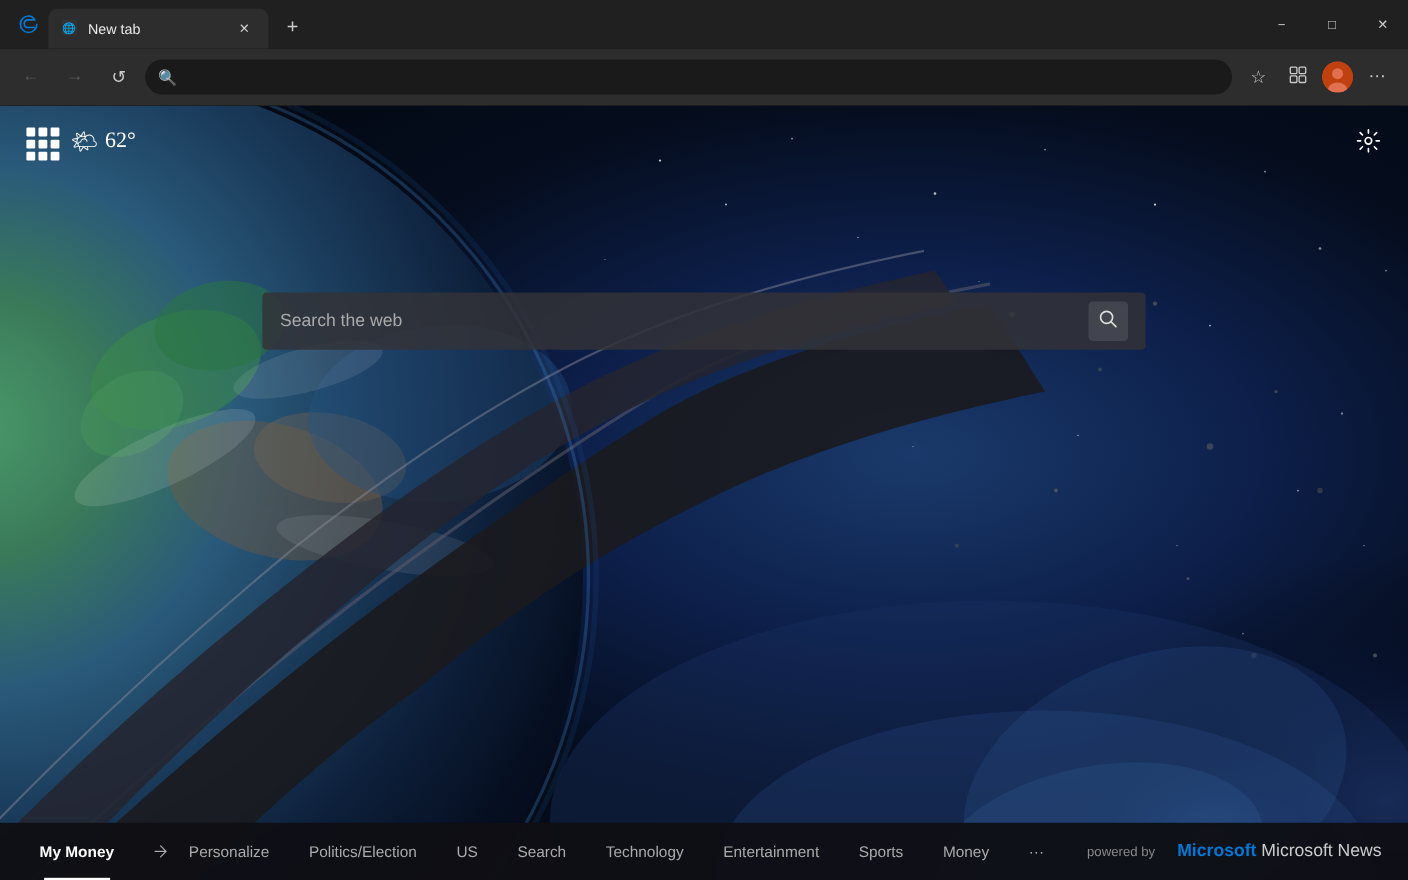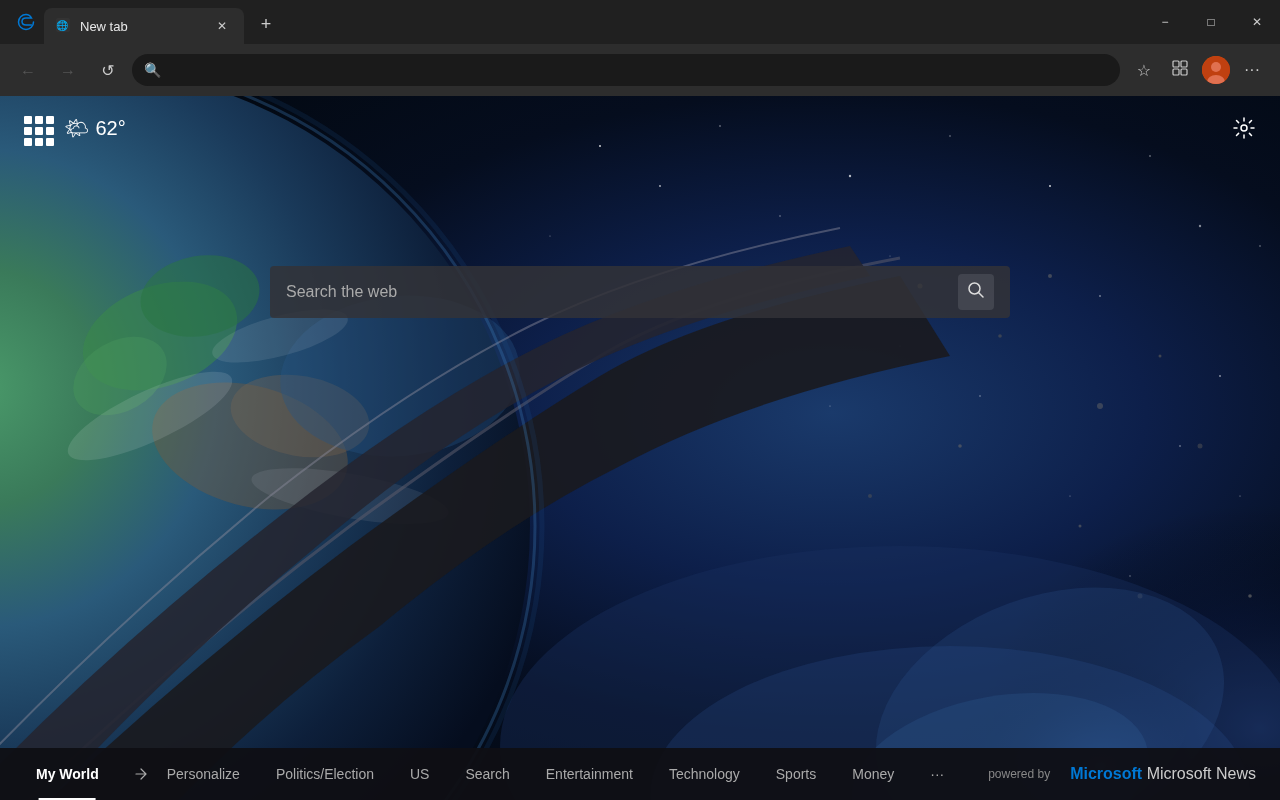--- a/index.html
+++ b/index.html
@@ -275,40 +275,41 @@
     }
 
     .weather-icon {
       font-size: 20px;
     }
 
     .weather-temp {
       font-size: 20px;
       font-weight: 300;
       color: white;
+      font-family: Liberation Serif, serif;
     }
 
     .settings-icon-top {
       width: 32px;
       height: 32px;
       display: flex;
       align-items: center;
       justify-content: center;
       color: white;
       font-size: 20px;
       cursor: pointer;
     }
 
     
     .search-container {
       position: absolute;
       top: 170px;
       left: 50%;
       transform: translateX(-50%);
-      width: 740px;
+      width: 803px;
       z-index: 10;
     }
 
     .search-bar {
       width: 100%;
       height: 52px;
       background: rgba(50, 50, 55, 0.85);
       border-radius: 4px;
       display: flex;
       align-items: center;
@@ -692,42 +693,42 @@
             <path d="M11.5 11.5L16 16" stroke="#ddd" stroke-width="1.5" stroke-linecap="round"></path>
           </svg>
         </span>
       </button>
     </div>
   </div>
 
   <div class="news-bar">
     <div class="news-tabs">
       <div class="news-tab active">
-        <span>My World</span>
+        <span>My Money</span>
       </div>
       <div class="news-tab personalize">
         <svg width="12" height="12" viewBox="0 0 12 12" fill="none">
           <path d="M1 6h10M6 1l5 5-5 5" stroke="#aaa" stroke-width="1.2" stroke-linecap="round" stroke-linejoin="round"></path>
         </svg>
         <span>Personalize</span>
       </div>
       <div class="news-tab">
         <span>Politics/Election</span>
       </div>
       <div class="news-tab">
         <span>US</span>
       </div>
       <div class="news-tab">
         <span>Search</span>
       </div>
       <div class="news-tab">
+        <span>Technology</span>
+      </div>
+      <div class="news-tab">
         <span>Entertainment</span>
-      </div>
-      <div class="news-tab">
-        <span>Technology</span>
       </div>
       <div class="news-tab">
         <span>Sports</span>
       </div>
       <div class="news-tab">
         <span>Money</span>
       </div>
       <div class="news-tab more">
         <span>···</span>
       </div>

